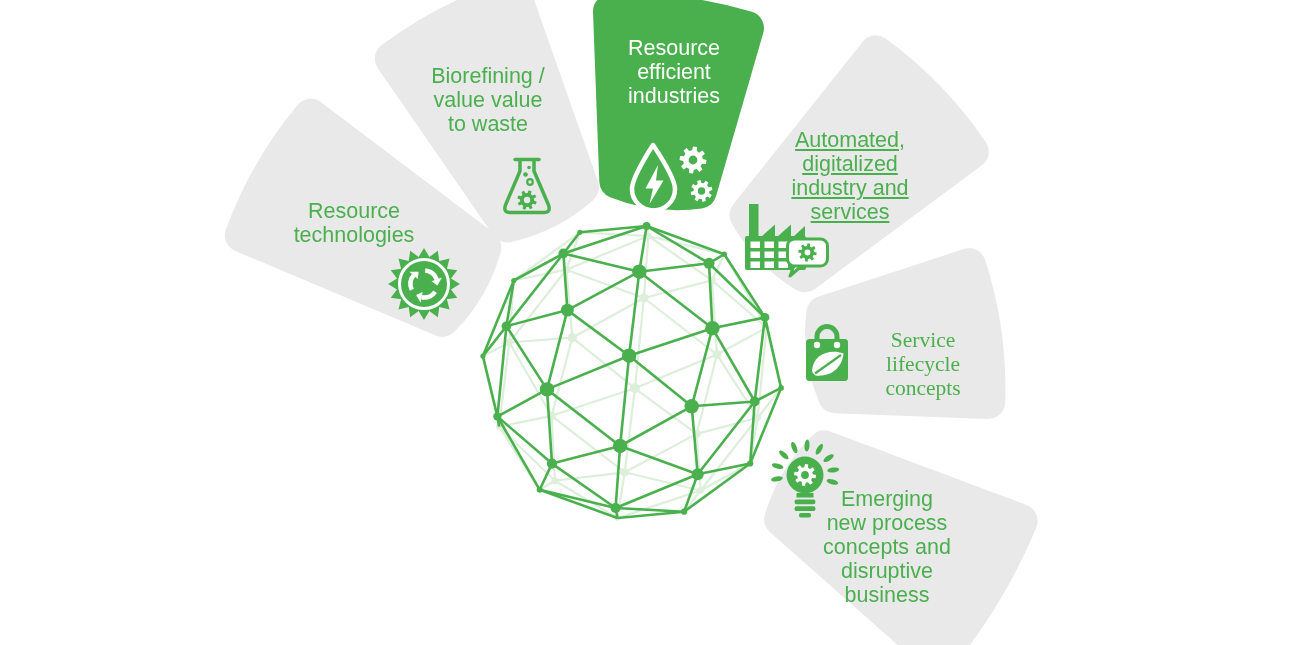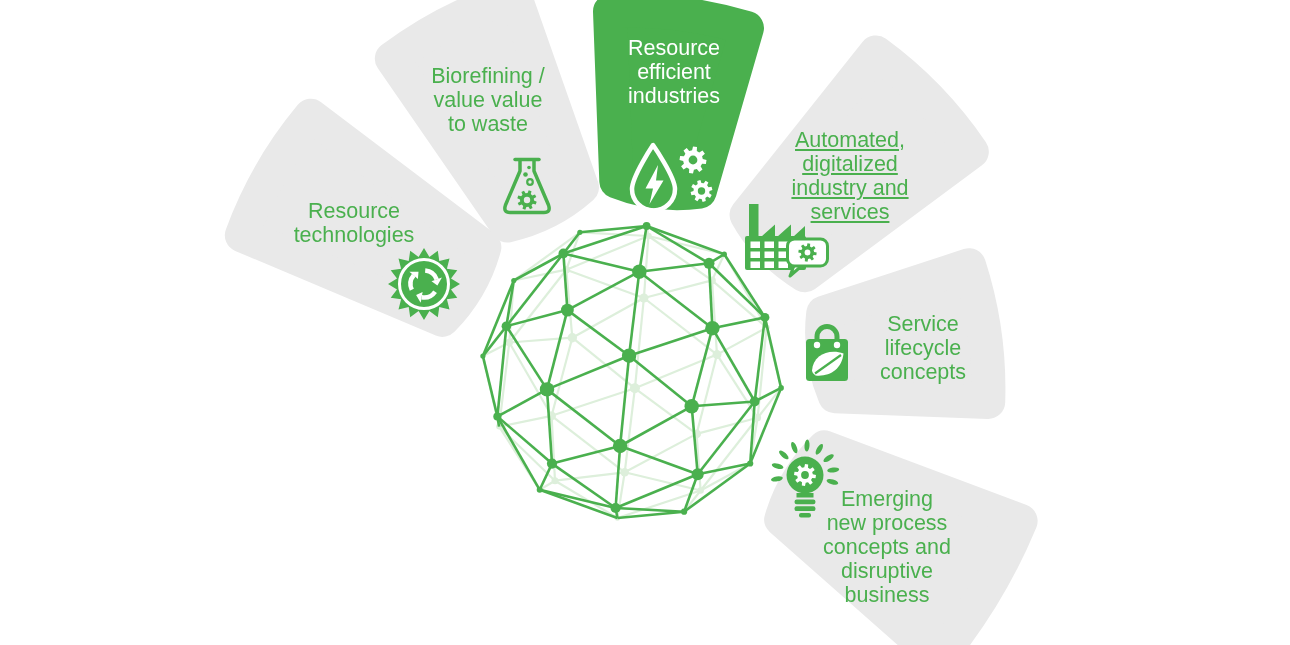--- a/index.html
+++ b/index.html
@@ -14,21 +14,21 @@
     white-space:pre-line; text-align:center; color:var(--green);
     font-size:21.5px; line-height:24px; width:280px; font-weight:400;
   }
   .segment.highlighted .label{ color:#fff; }
   .icon{ position:absolute; transform:translate(-50%,-50%); }
   .icon svg{ display:block; }
   #l0{left:354px; top:223px;}  #i0{left:424px; top:284px;}
   #l1{left:488px; top:100px;}  #i1{left:527px; top:186px;}
   #l2{left:674px; top:72px;}   #i2{left:672px; top:178px;}
   #l3{left:850px; top:176px;text-decoration:underline;}  #i3{left:786px; top:238px;}
-  #l4{left:923px; top:348px;}  #i4{left:827px; top:351px;}
+  #l4{left:923px; top:364px;font-family:Liberation Serif, serif;}  #i4{left:827px; top:351px;}
   #l5{left:887px; top:547px;}  #i5{left:805px; top:483px;}
 </style>
 </head>
 <body>
 
 <div class="stage">
   <svg id="bg" width="1290" height="645" viewBox="0 0 1290 645">
     <g id="petal-layer">
         <path d="M -42,-197 L -69,-413 Q 0,-425 69,-413 L 42,-197 Q 0,-186 -42,-197 Z" fill="#e9e9e9" stroke="#e9e9e9" stroke-width="34" stroke-linejoin="round" stroke-linecap="round" transform="translate(634,382) rotate(-60)"></path>
         <path d="M -42,-197 L -69,-398 Q 0,-410 69,-398 L 42,-197 Q 0,-186 -42,-197 Z" fill="#e9e9e9" stroke="#e9e9e9" stroke-width="34" stroke-linejoin="round" stroke-linecap="round" transform="translate(634,382) rotate(-27)"></path>

